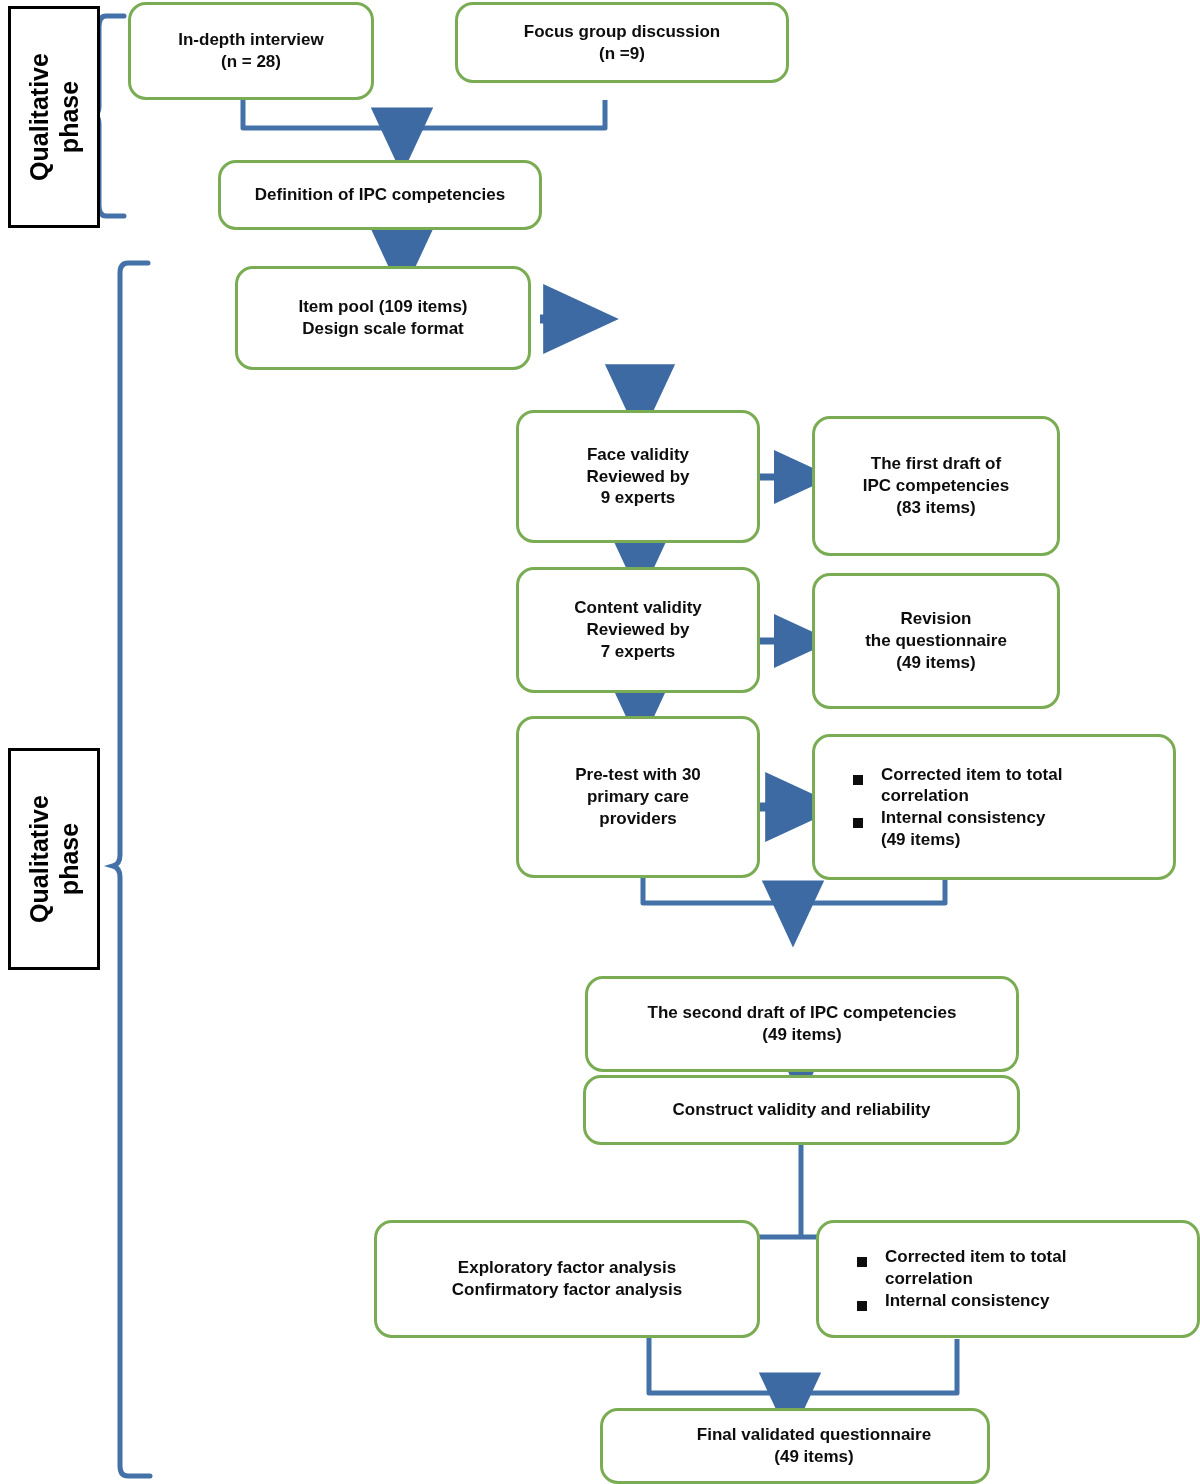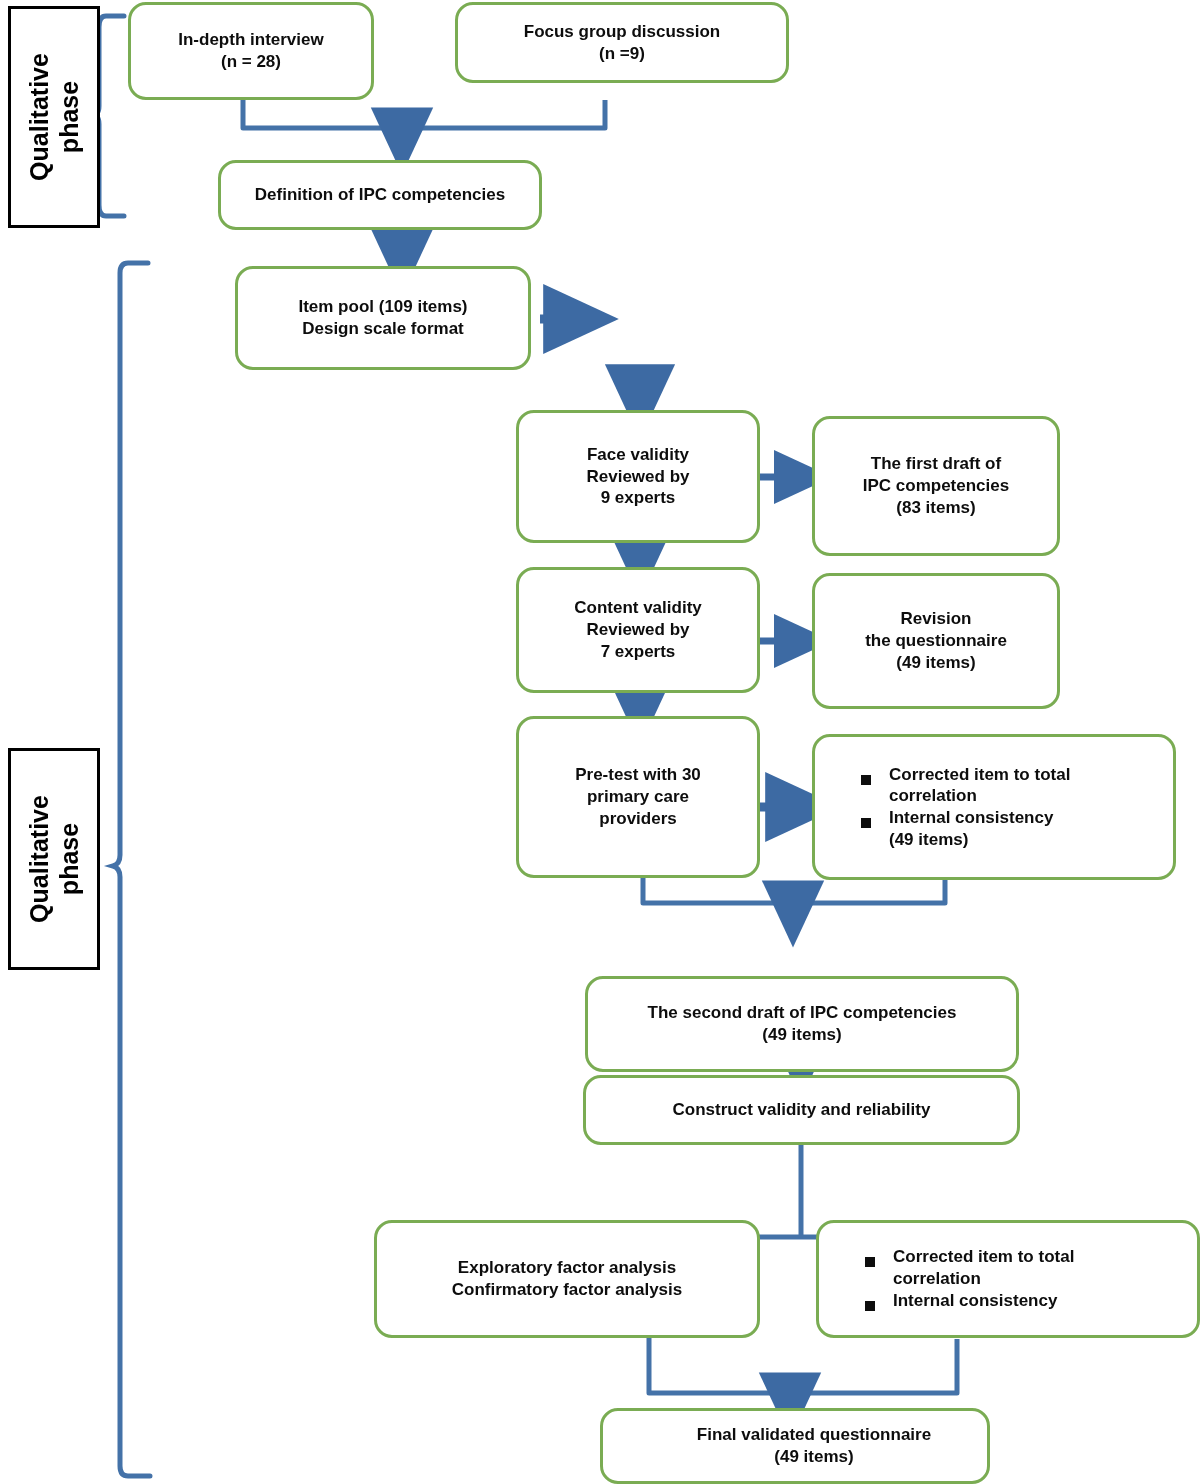--- a/index.html
+++ b/index.html
@@ -28,21 +28,21 @@
     padding:4px 10px;
     z-index:5;
   }
   .node .txt{display:block;}
   .node .txt .ln{display:block; white-space:nowrap;}
 
   
   .node.bullets{
     justify-content:flex-start;
     text-align:left;
-    padding:6px 12px 6px 32px;
+    padding:6px 12px 6px 24px;
   }
   .node.bullets .txt{width:100%;}
   .bl{
     display:block;
     position:relative;
     padding-left:42px;
     white-space:nowrap;
   }
   .bl.marker::before{
     content:"";

